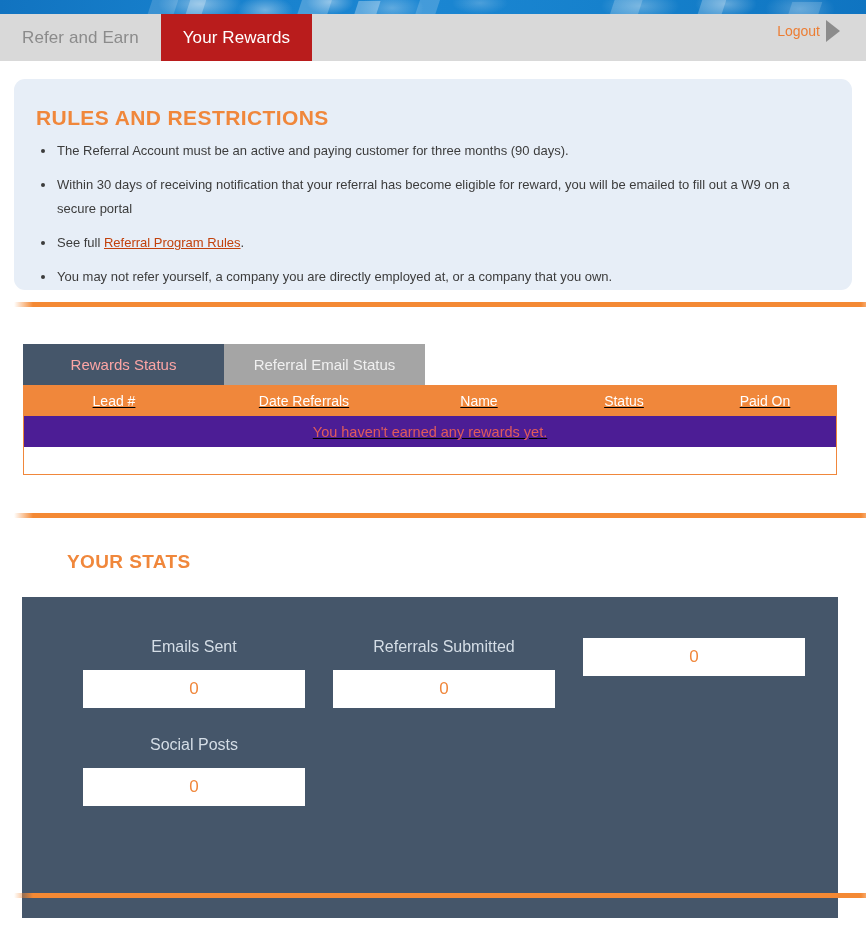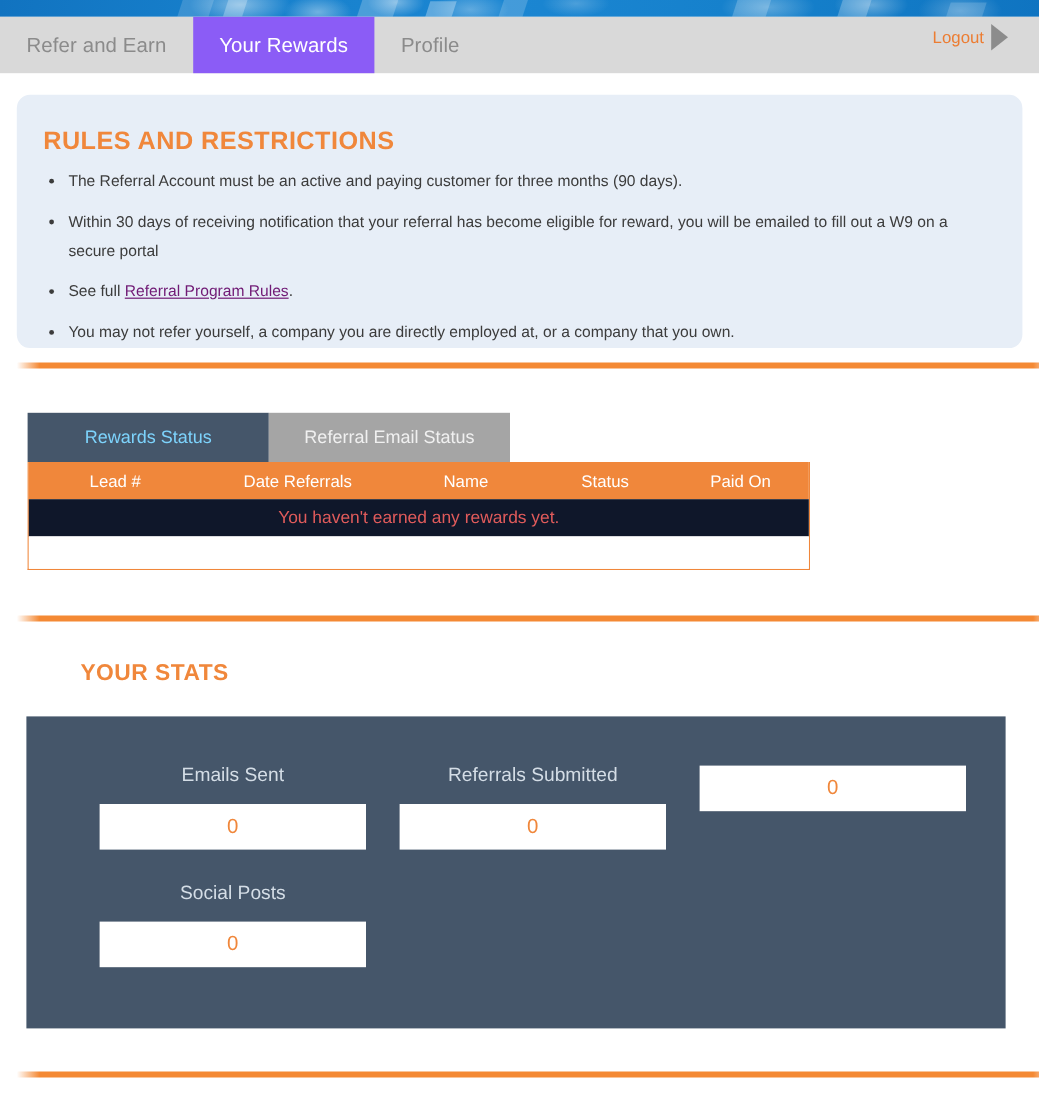--- a/index.html
+++ b/index.html
@@ -61,21 +61,21 @@
     padding: 17px 22px;
     font-size: 17px;
     color: #8b8b8b;
     letter-spacing: .1px;
     white-space: nowrap;
     cursor: pointer;
     height: 47px;
     box-sizing: border-box;
   }
   .nav-tab.active {
-    background: #8b5cf6;
+    background: #b91c1c;
     color: #ffffff;
   }
   .logout-wrap {
     position: absolute;
     right: 26px;
     top: 0;
     height: 33px;
     display: flex;
     align-items: center;
     gap: 6px;
@@ -145,21 +145,21 @@
     content: "";
     position: absolute;
     left: 5px;
     top: 10px;
     width: 4px;
     height: 4px;
     border-radius: 50%;
     background: #3c3c3c;
   }
   .rules-list a {
-    color: #701a75;
+    color: #c2410c;
   }
 
   .divider-1 { position: absolute; left: 0; top: 302px; width: 866px; }
   .divider-2 { position: absolute; left: 0; top: 513px; width: 866px; }
   .divider-3 { position: absolute; left: 0; top: 893px; width: 866px; }
 
   
   .table-block {
     position: absolute;
     left: 23px;
@@ -169,33 +169,34 @@
   .table-tabs {
     display: flex;
     align-items: flex-end;
   }
   .tbl-tab {
     height: 41px;
     display: flex;
     align-items: center;
     justify-content: center;
     font-size: 15px;
-    color: #7dd3fc;
+    color: #fca5a5;
     padding: 0 22px;
     box-sizing: border-box;
     cursor: pointer;
   }
   .tbl-tab.active { background: #45566a; width: 201px; }
   .tbl-tab.inactive { background: #a5a5a5; width: 201px; color: #f0f0f0; }
 
   .rewards-table {
     border: 1px solid #f0873b;
     border-top: none;
     box-sizing: border-box;
-    width: 652px;
+    width: 814px;
+    text-decoration: underline;
   }
   .rt-head {
     display: flex;
     background: #f0873b;
     height: 31px;
     align-items: center;
   }
   .rt-head div {
     color: #ffffff;
     font-size: 14px;
@@ -204,21 +205,21 @@
   .c1 { width: 180px; }
   .c2 { width: 200px; }
   .c3 { width: 150px; }
   .c4 { width: 140px; }
   .c5 { width: 142px; }
   .rt-empty {
     height: 31px;
     display: flex;
     align-items: center;
     justify-content: center;
-    background: #0f172a;
+    background: #4c1d95;
     color: #e05b5b;
     font-size: 14.5px;
   }
   .rt-blank {
     height: 27px;
     background: #ffffff;
   }
 
   
   .stats-title {
@@ -228,21 +229,21 @@
     font-size: 19px;
     font-weight: bold;
     color: #f0873b;
     letter-spacing: .4px;
   }
   .stats-panel {
     position: absolute;
     left: 22px;
     top: 597px;
     width: 816px;
-    height: 260px;
+    height: 321px;
     background: #45566a;
   }
   .stats-grid {
     position: absolute;
     left: 47px;
     top: 41px;
     width: 750px;
     display: flex;
     flex-wrap: wrap;
   }
@@ -282,23 +283,20 @@
   <div class="shard" style="left:790px;top:2px;width:30px;height:14px;background:rgba(255,255,255,.16);"></div>
 </div>
 
 <div class="navbar">
   <div class="nav-tabs">
     <div class="nav-tab">
       <span>Refer and Earn</span>
     </div>
     <div class="nav-tab active">
       <span>Your Rewards</span>
-    </div>
-    <div class="nav-tab">
-      <span>Profile</span>
     </div>
   </div>
   <div class="logout-wrap">
     <span class="logout-link">Logout</span>
     <span class="logout-arrow"></span>
   </div>
 </div>
 
 <div class="rules-panel">
   <div class="rules-title">RULES AND RESTRICTIONS</div>

